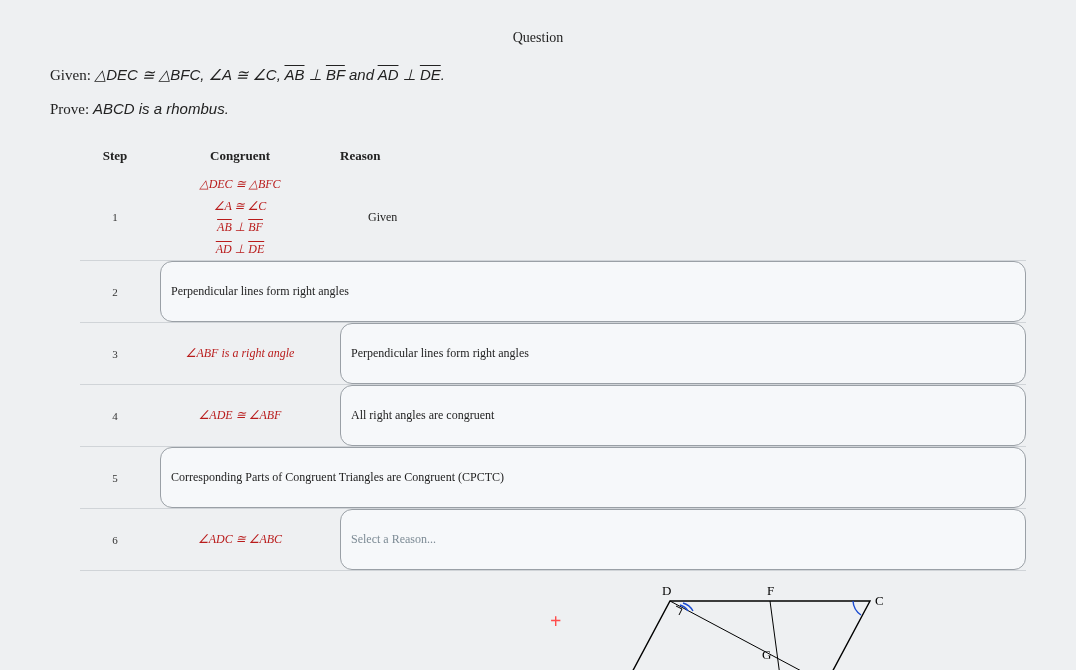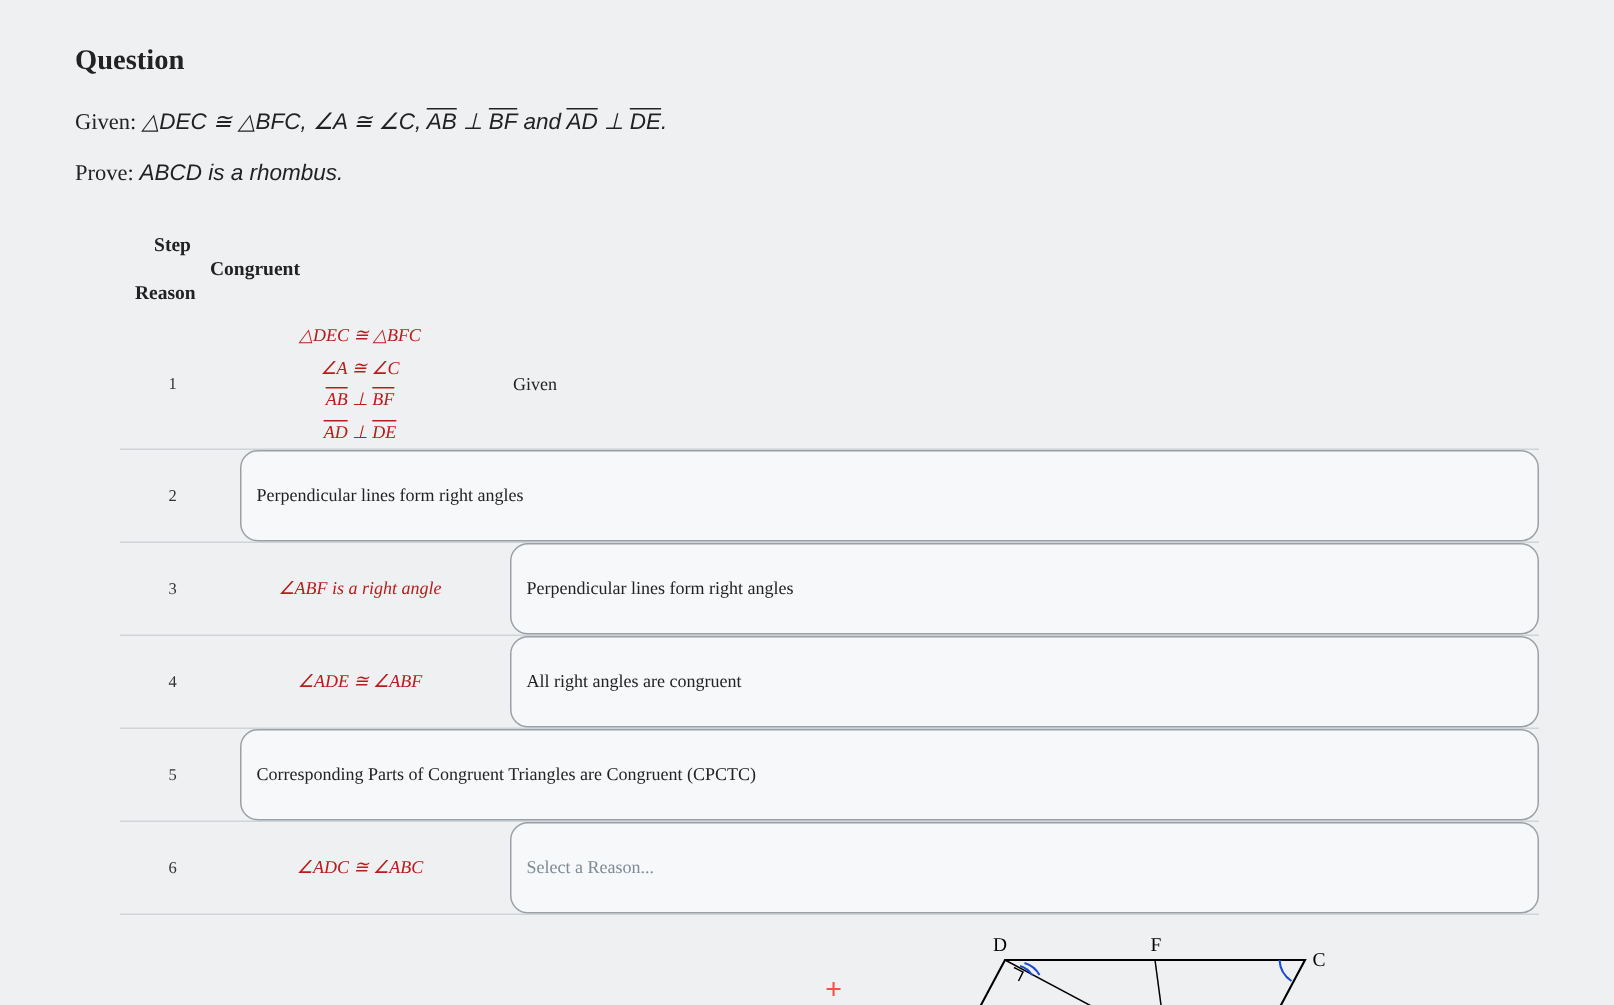--- a/index.html
+++ b/index.html
@@ -10,42 +10,42 @@
     height: 670px;
     font-family: Georgia, 'Times New Roman', serif;
     background: #eef0f2;
     color: #222;
     overflow: hidden;
   }
   .page {
     padding: 30px 50px 0 50px;
   }
   h3.qtitle {
-    font-size: 19px;
-    font-weight: bold;
+    font-size: 14px;
+    font-weight: normal;
     margin: 0 0 20px 0;
+    text-align: center;
   }
   .given, .prove {
     font-size: 15px;
     margin: 0 0 16px 0;
   }
   .math { font-style: italic; font-family: Liberation Sans, sans-serif; }
   .overline { text-decoration: overline; }
 
   
   .proof {
     margin-top: 30px;
     margin-left: 30px;
   }
   .proof-head {
     display: flex;
     font-size: 13px;
     font-weight: bold;
     padding-bottom: 10px;
-    flex-direction: column;
   }
   .col-step { width: 70px; text-align: center; }
   .col-stmt { width: 180px; text-align: center; }
   .col-reason { flex: 1; padding-left: 10px; }
 
   .proof-row {
     display: flex;
     align-items: center;
     font-size: 12px;
     min-height: 36px;
@@ -67,20 +67,21 @@
     padding: 22px 10px;
     font-size: 12px;
     border-radius: 12px;
     width: 100%;
     color: #222;
   }
   .reason-box.placeholder { color: #7d8b95; }
   .reason-plain {
     font-size: 12px;
     padding-left: 2px;
+    margin-left: 26px;
   }
 
   
   .figure-wrap {
     position: relative;
     margin-top: 10px;
     height: 180px;
   }
   .plus {
     position: absolute;

